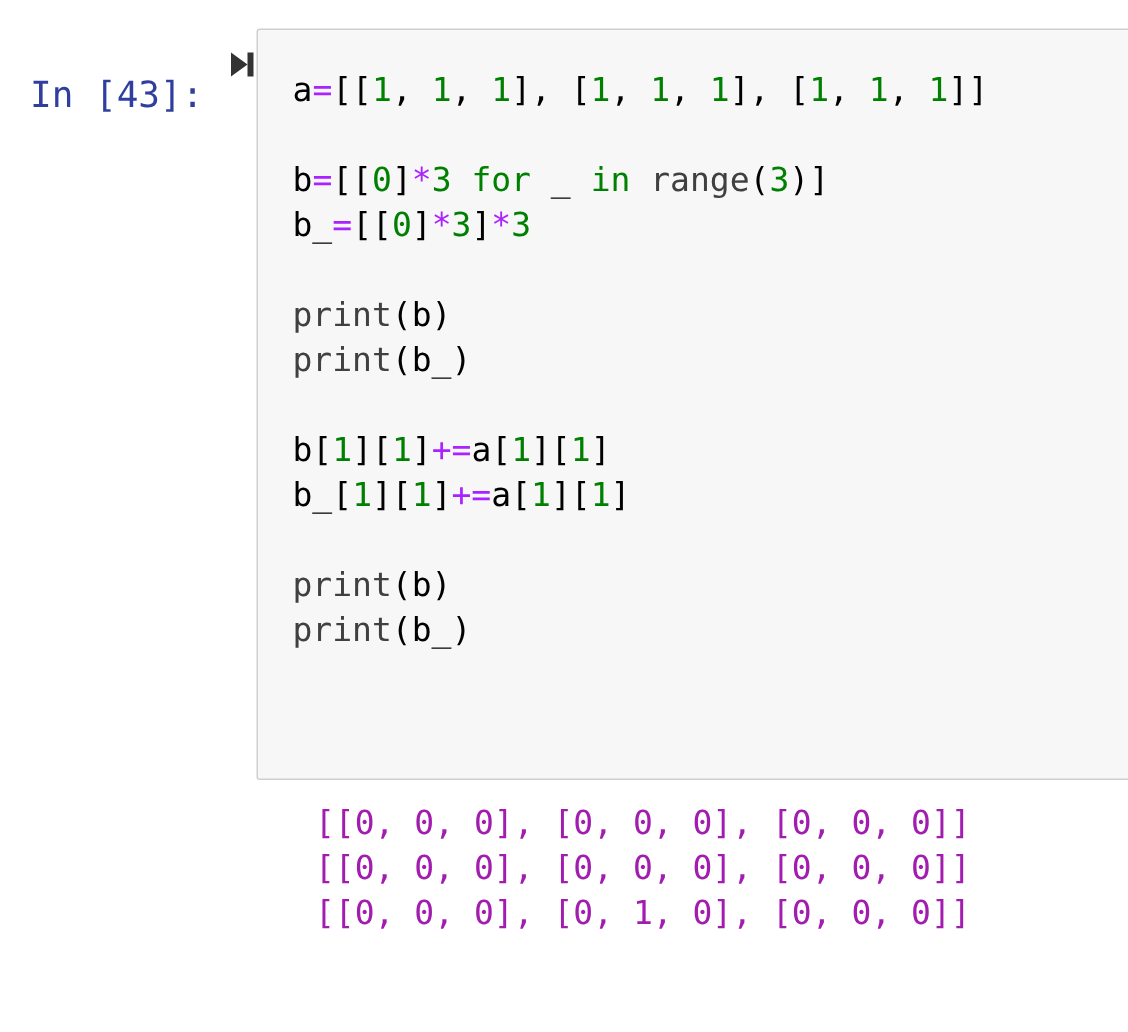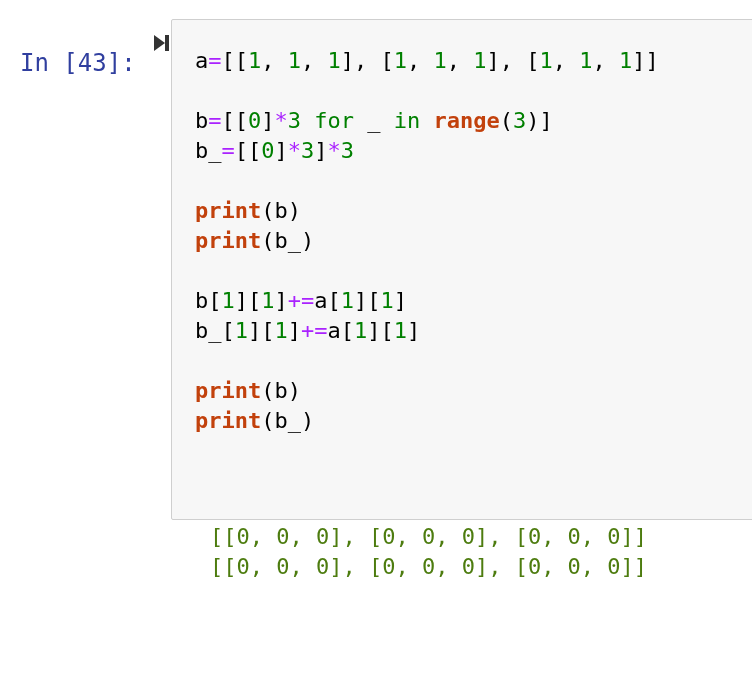--- a/index.html
+++ b/index.html
@@ -52,44 +52,44 @@
       font-size: 22px;
       line-height: 30px;
       color: #000000;
       white-space: pre;
     }
     .code .line { display: block; height: 30px; }
     .code .blank { display: block; height: 30px; }
     .num { color: #008000; }
     .op { color: #aa22ff; }
     .kw { color: #008000; font-weight: normal; }
-    .bi { color: #c2410c; font-weight: bold; }
+    .bi { color: #404040; }
     .output {
       position: absolute;
       left: 210px;
-      top: 522px;
+      top: 535px;
       margin: 0;
       font-size: 22px;
       line-height: 30px;
-      color: #4d7c0f;
+      color: #a21caf;
       white-space: pre;
     }
     .output .line { display: block; height: 30px; }
   </style>
 </head>
 <body>
 
 <div class="notebook">
 
   <div class="prompt">In [43]:</div>
 
   <svg class="run-icon" viewBox="0 0 18 20">
     <polygon points="1,2 12,10 1,18" fill="#333333"></polygon>
     <rect x="12" y="2" width="4" height="16" fill="#333333"></rect>
   </svg>
 
   <div class="cell-box"></div>
 
   <pre class="code" id="code"><span class="line"><span>a</span><span class="op">=</span><span>[[</span><span class="num">1</span><span>, </span><span class="num">1</span><span>, </span><span class="num">1</span><span>], [</span><span class="num">1</span><span>, </span><span class="num">1</span><span>, </span><span class="num">1</span><span>], [</span><span class="num">1</span><span>, </span><span class="num">1</span><span>, </span><span class="num">1</span><span>]]</span></span><span class="blank"> </span><span class="line"><span>b</span><span class="op">=</span><span>[[</span><span class="num">0</span><span>]</span><span class="op">*</span><span class="num">3</span><span> </span><span class="kw">for</span><span> _ </span><span class="kw">in</span><span> </span><span class="bi">range</span><span>(</span><span class="num">3</span><span>)]</span></span><span class="line"><span>b_</span><span class="op">=</span><span>[[</span><span class="num">0</span><span>]</span><span class="op">*</span><span class="num">3</span><span>]</span><span class="op">*</span><span class="num">3</span></span><span class="blank"> </span><span class="line"><span class="bi">print</span><span>(b)</span></span><span class="line"><span class="bi">print</span><span>(b_)</span></span><span class="blank"> </span><span class="line"><span>b[</span><span class="num">1</span><span>][</span><span class="num">1</span><span>]</span><span class="op">+=</span><span>a[</span><span class="num">1</span><span>][</span><span class="num">1</span><span>]</span></span><span class="line"><span>b_[</span><span class="num">1</span><span>][</span><span class="num">1</span><span>]</span><span class="op">+=</span><span>a[</span><span class="num">1</span><span>][</span><span class="num">1</span><span>]</span></span><span class="blank"> </span><span class="line"><span class="bi">print</span><span>(b)</span></span><span class="line"><span class="bi">print</span><span>(b_)</span></span></pre>
 
-  <pre class="output" id="output"><span class="line">[[0, 0, 0], [0, 0, 0], [0, 0, 0]]</span><span class="line">[[0, 0, 0], [0, 0, 0], [0, 0, 0]]</span></pre>
+  <pre class="output" id="output"><span class="line">[[0, 0, 0], [0, 0, 0], [0, 0, 0]]</span><span class="line">[[0, 0, 0], [0, 0, 0], [0, 0, 0]]</span><span class="line">[[0, 0, 0], [0, 1, 0], [0, 0, 0]]</span></pre>
 
 </div>
 
 </body></html>

